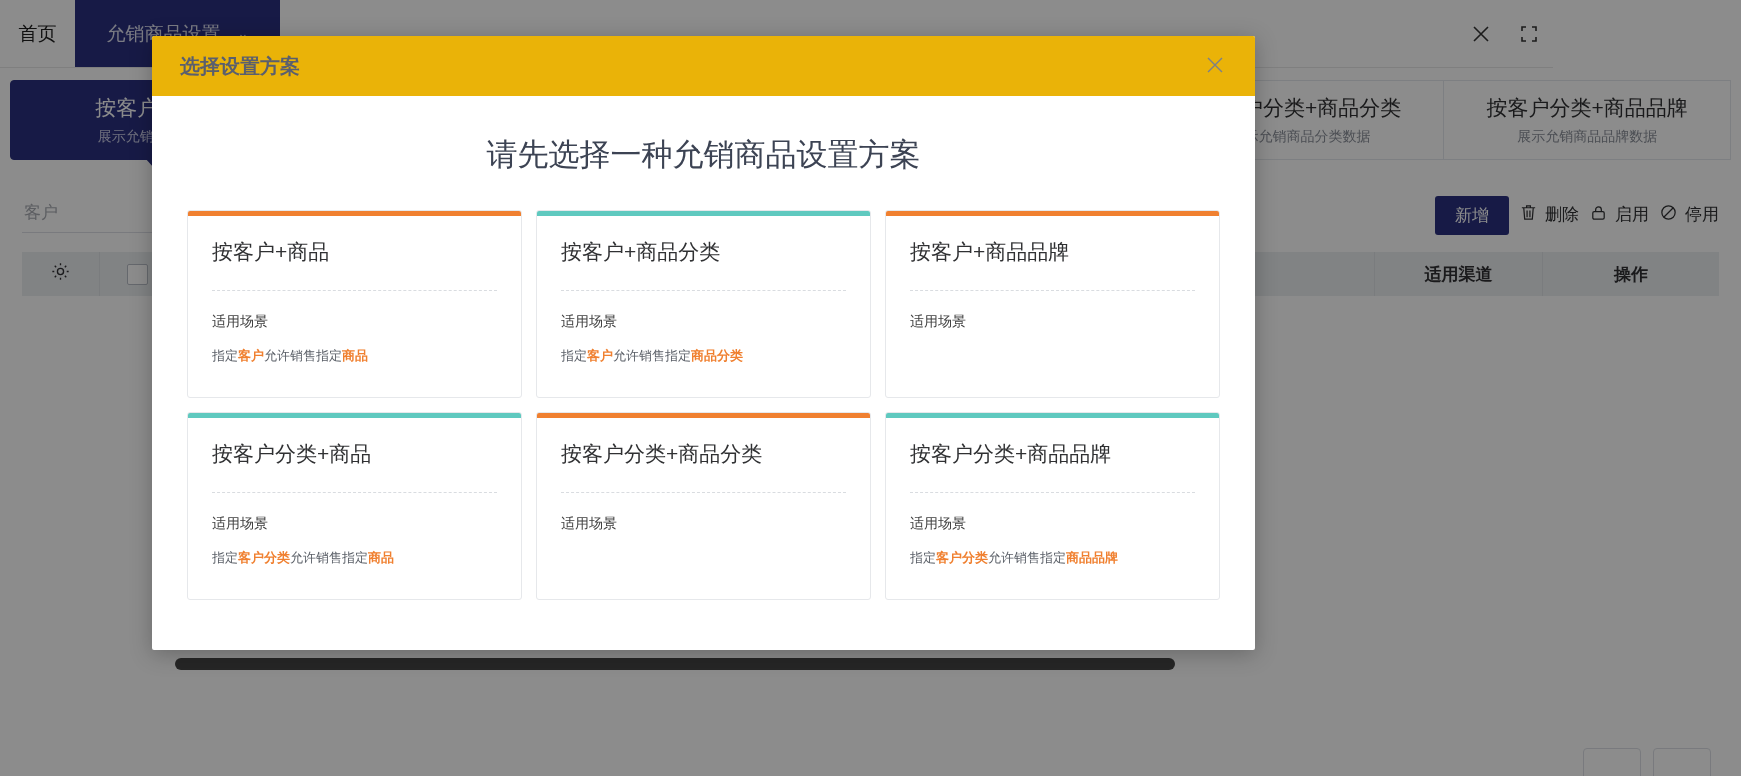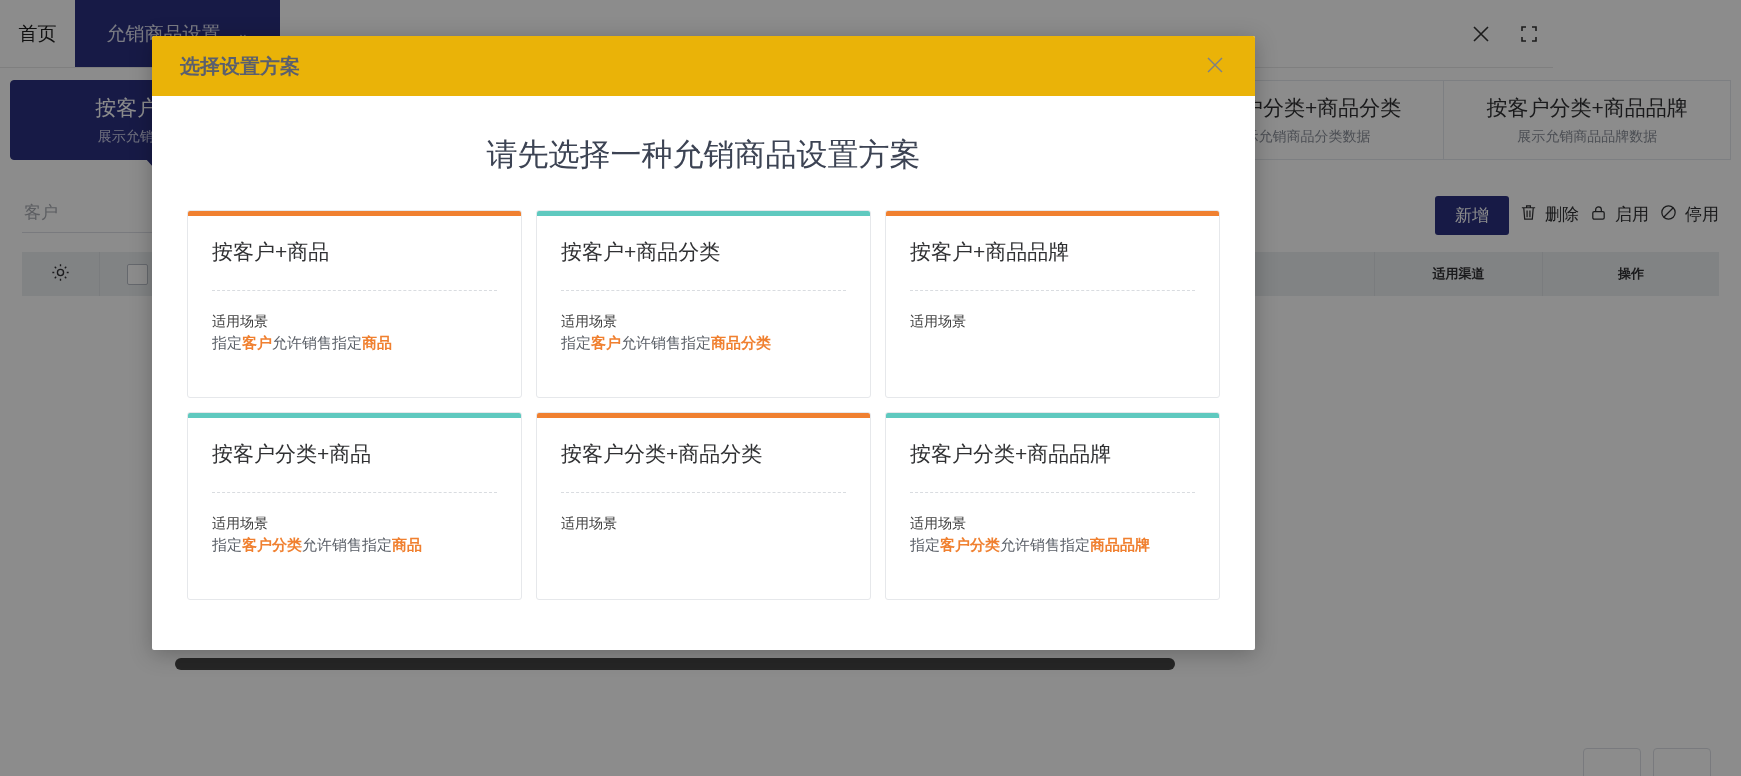--- a/index.html
+++ b/index.html
@@ -43,21 +43,21 @@
   .field{width:230px;border-bottom:1px solid #dcdfe6;padding:4px 2px 8px;}
   .field .ph{font-size:17px;color:#a8abb2;}
   .tool-btns{margin-left:auto;display:flex;align-items:center;gap:10px;}
   .btn-primary{background:#2b3180;color:#fff;font-size:17px;padding:8px 20px;border-radius:3px;
                display:flex;align-items:center;gap:5px;}
   .btn-plain{display:flex;align-items:flex-start;gap:7px;font-size:17px;color:#303133;}
 
   
   .table-head{position:absolute;left:22px;top:252px;width:1697px;height:44px;background:#eceef1;
               display:flex;align-items:stretch;}
-  .th{display:flex;align-items:center;justify-content:center;font-size:13px;font-weight:bold;
+  .th{display:flex;align-items:center;justify-content:center;font-size:17px;font-weight:bold;
       color:#303133;border-right:1px solid #dfe2e6;box-sizing:border-box;}
   .th.gear{width:78px;}
   .th.cb{width:75px;}
   .th.flex{flex:1;}
   .checkbox{width:19px;height:19px;border:1px solid #b8bdc6;border-radius:2px;background:#fff;}
 
   .hscroll-track{position:absolute;left:22px;top:658px;width:1697px;height:12px;}
   .hscroll-thumb{position:absolute;left:175px;top:658px;width:1000px;height:12px;
                  background:#464646;border-radius:6px;}
 
@@ -80,21 +80,21 @@
   .m-h1{text-align:center;font-size:31px;color:#3c4353;margin:38px 0 34px;}
 
   .grid{display:grid;grid-template-columns:repeat(3,1fr);gap:14px 14px;}
   .card{border:1px solid #e6e8eb;border-radius:3px;background:#fff;height:188px;
         box-sizing:border-box;position:relative;overflow:hidden;cursor:pointer;}
   .card-bar{height:5px;width:100%;}
   .card-in{padding:22px 24px 0;}
   .card-t{font-size:21px;color:#303133;}
   .card-div{border-top:1px dashed #d9dce0;margin:24px 0 0;}
   .card-sub{font-size:14px;color:#404040;margin-top:22px;}
-  .card-desc{font-size:15px;color:#5b6068;margin-top:3px;}
+  .card-desc{font-size:13px;color:#5b6068;margin-top:16px;}
   .card-desc b{color:#f08030;font-weight:bold;}
 </style>
 </head>
 <body>
 
 <div id="page">
 
   <div class="topbar">
     <div class="tab-home">
       <span>首页</span>

